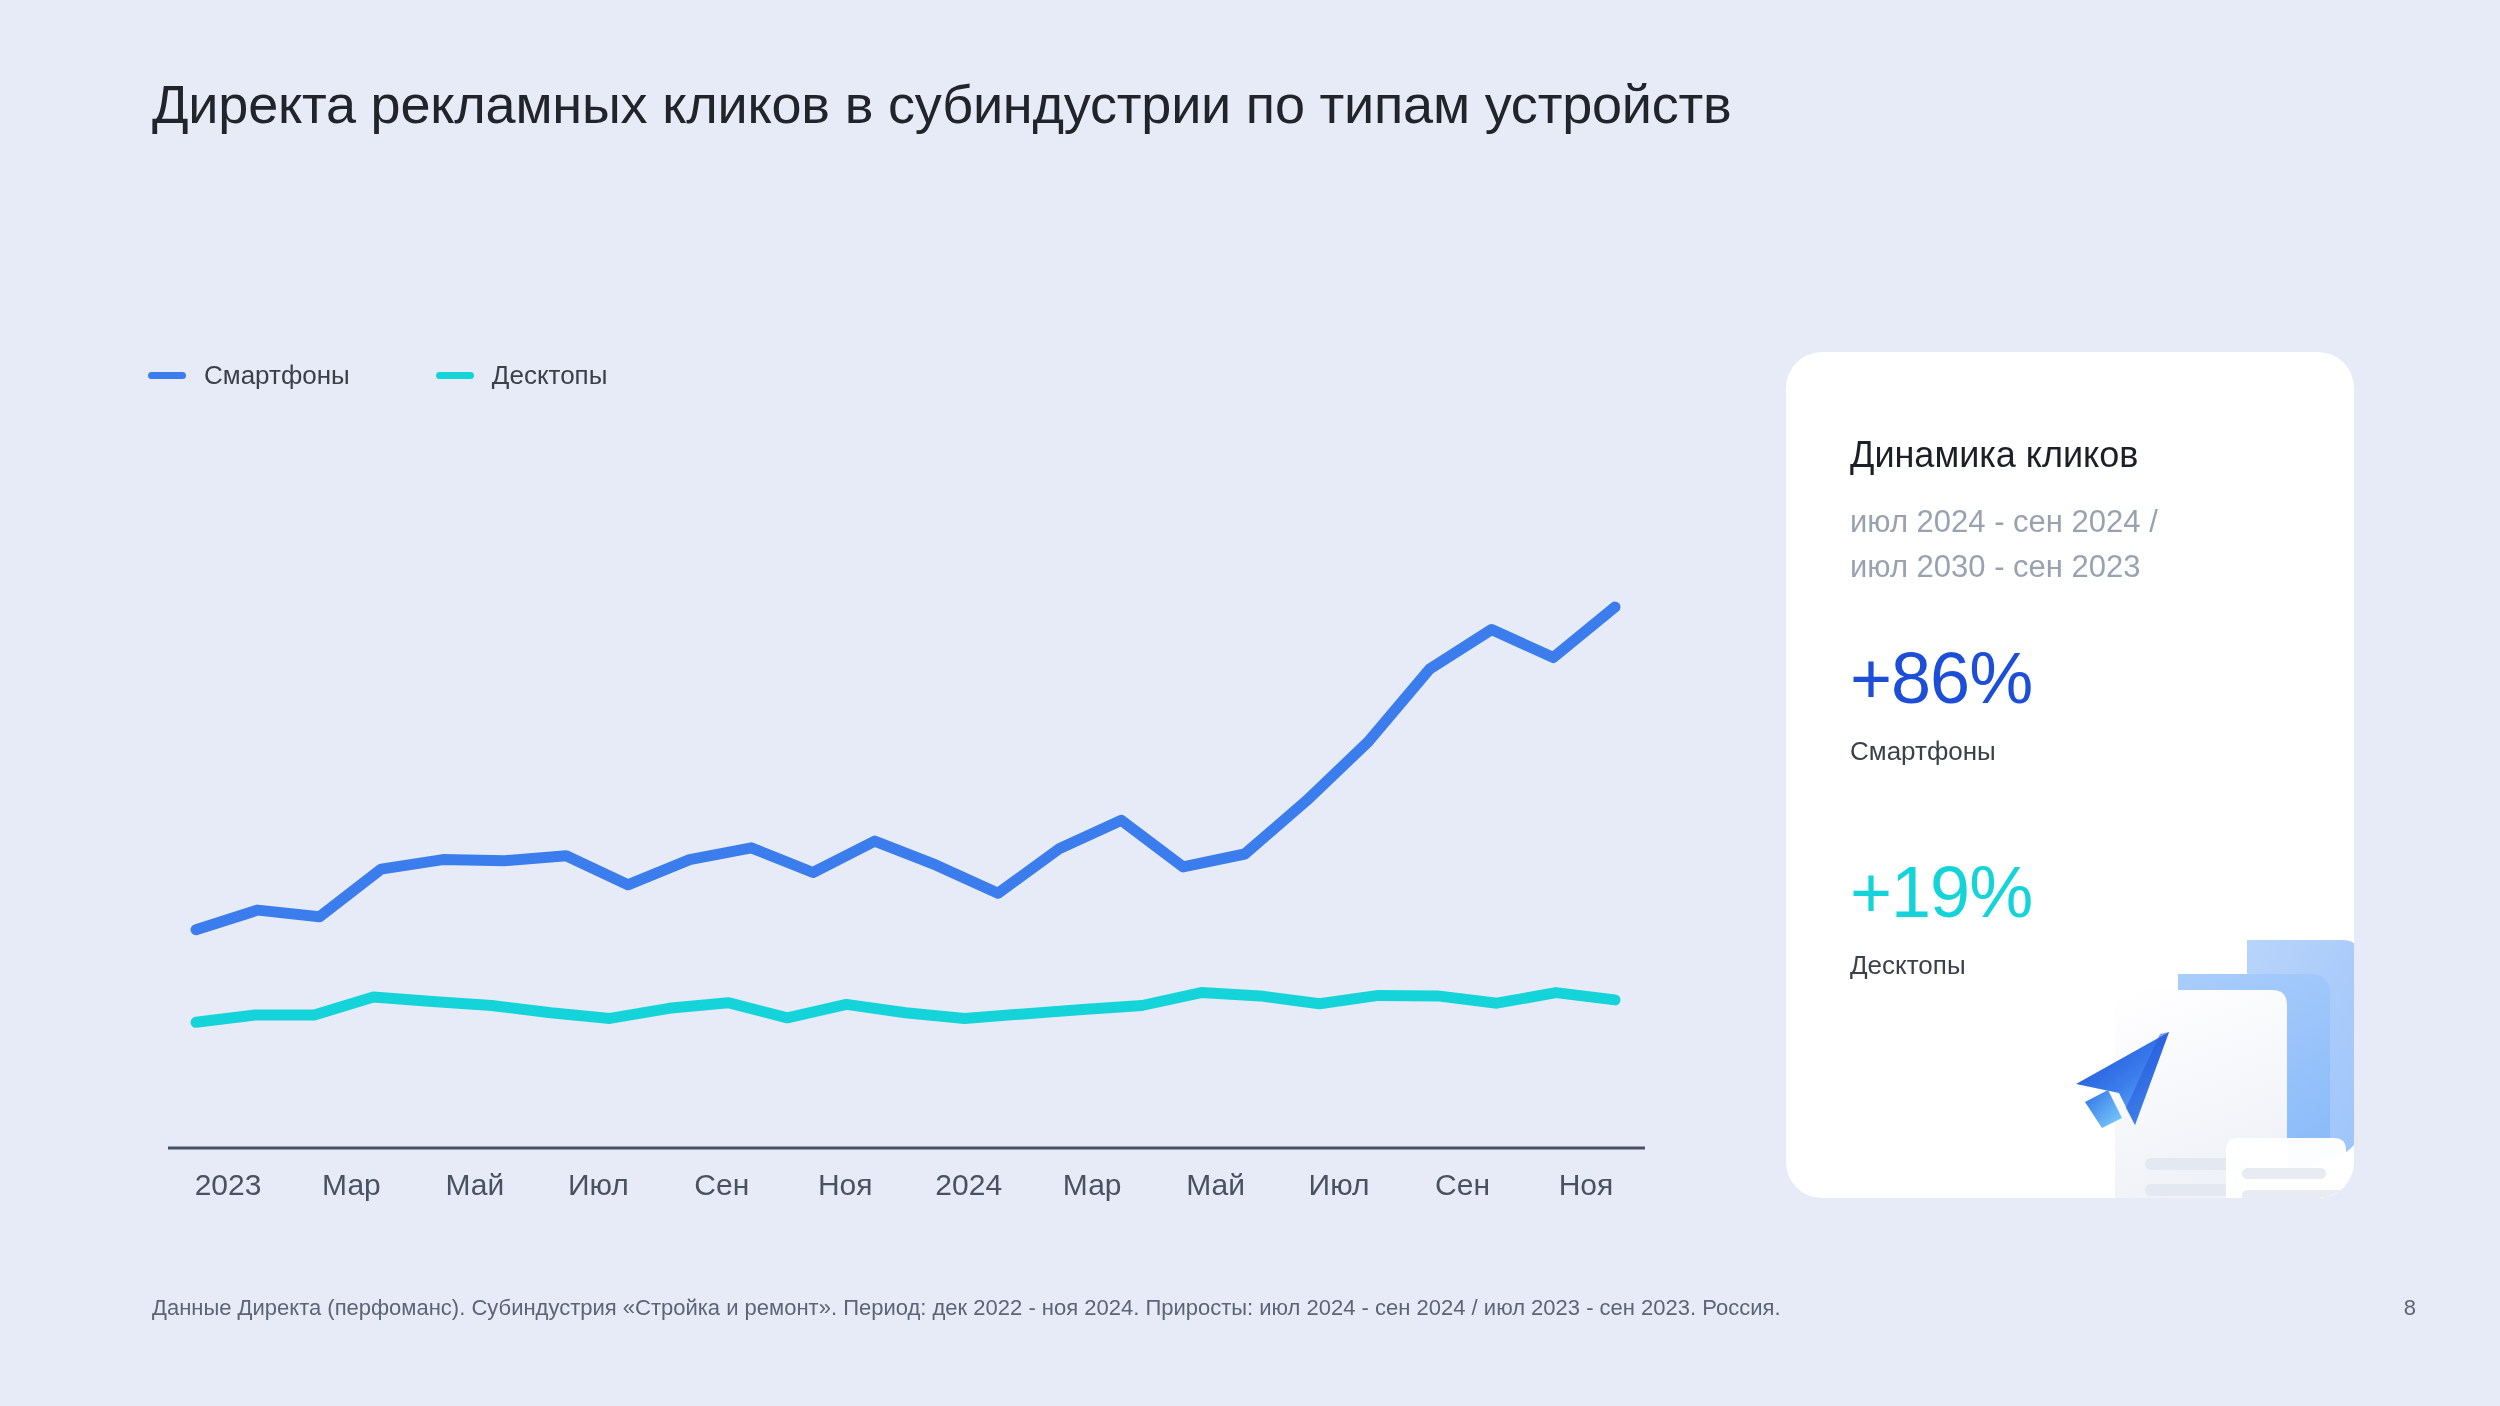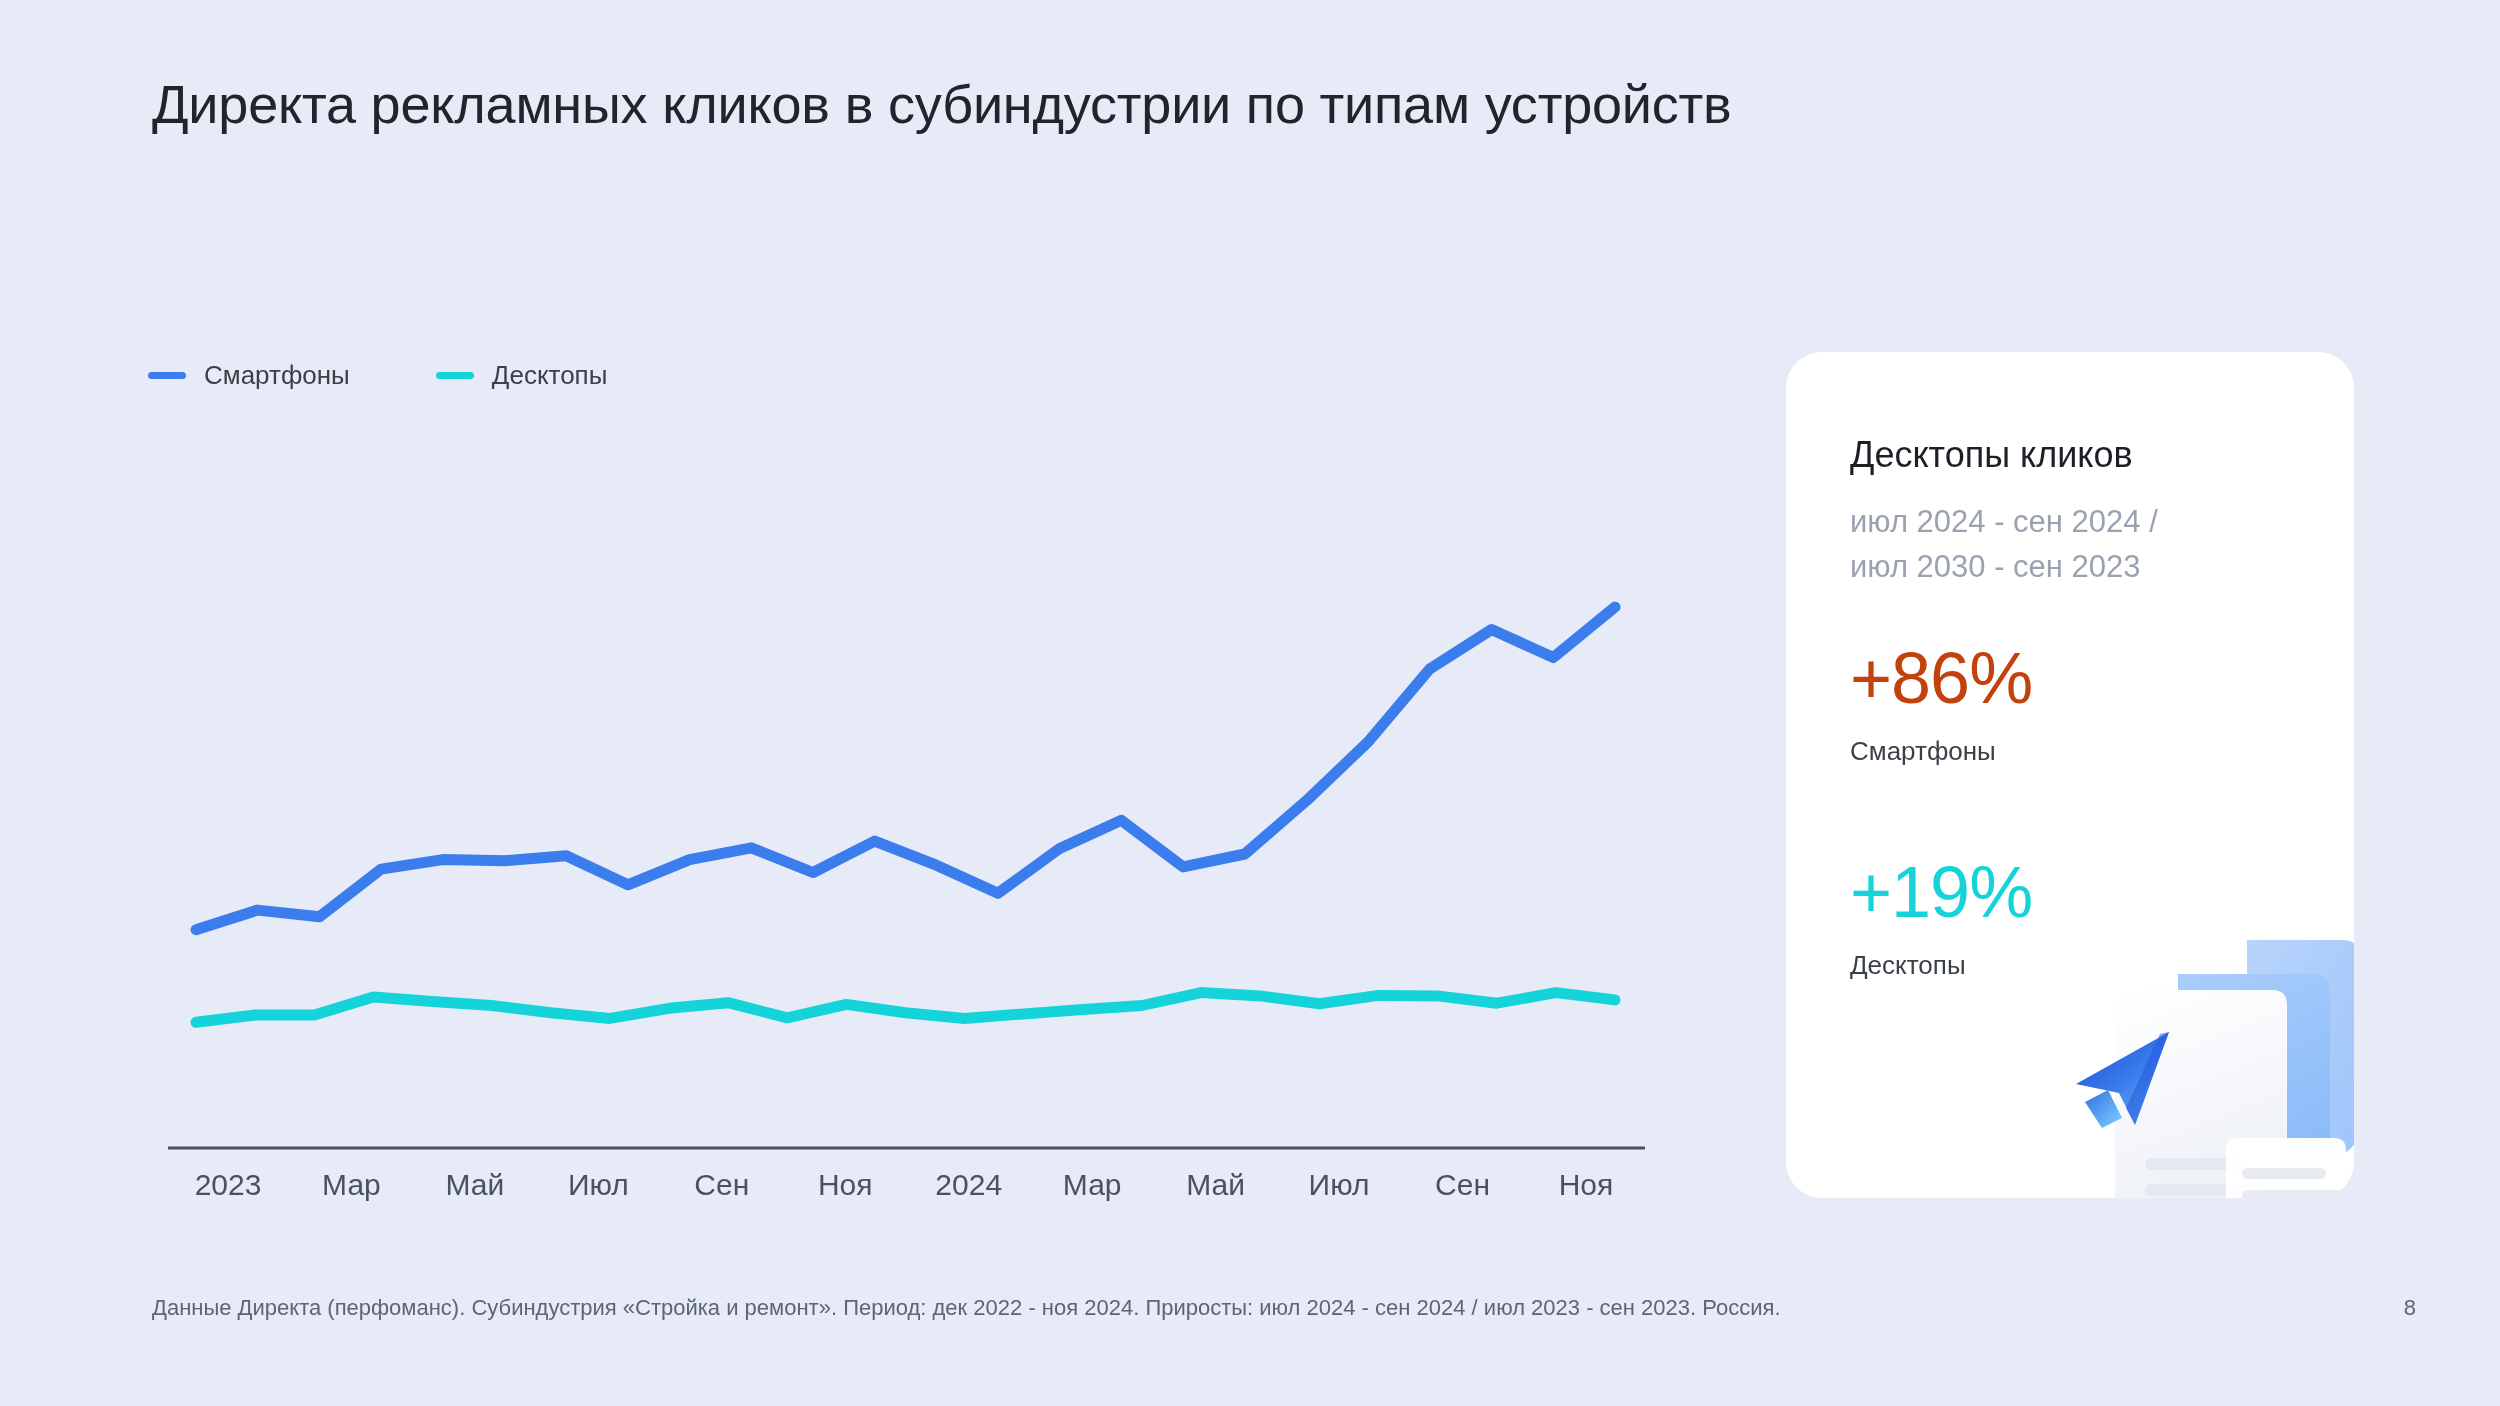--- a/index.html
+++ b/index.html
@@ -195,29 +195,29 @@
       <div class="x-tick">Мар</div>
       <div class="x-tick">Май</div>
       <div class="x-tick">Июл</div>
       <div class="x-tick">Сен</div>
       <div class="x-tick">Ноя</div>
     </div>
 </div>
 
 <div class="side-card">
   <div class="card-inner">
-    <div class="card-title">Десктопы кликов</div>
+    <div class="card-title">Динамика кликов</div>
 
     <div class="card-subtitle">
       <div>июл 2024 - сен 2024 /</div>
       <div>июл 2030 - сен 2023</div>
     </div>
 
     <div class="metric metric-1">
-      <div class="metric-value" id="mv0" style="color: #c2410c; text-align: center;">+86%</div>
+      <div class="metric-value" id="mv0" style="color: #1d4ed8; text-align: center;">+86%</div>
       <div class="metric-label">Смартфоны</div>
     </div>
 
     <div class="metric metric-2">
       <div class="metric-value" id="mv1" style="color: rgb(20, 212, 218); margin-top: 14px;">+19%</div>
       <div class="metric-label">Десктопы</div>
     </div>
 
     <svg class="card-illustration" viewBox="0 0 330 300">
       <defs>

